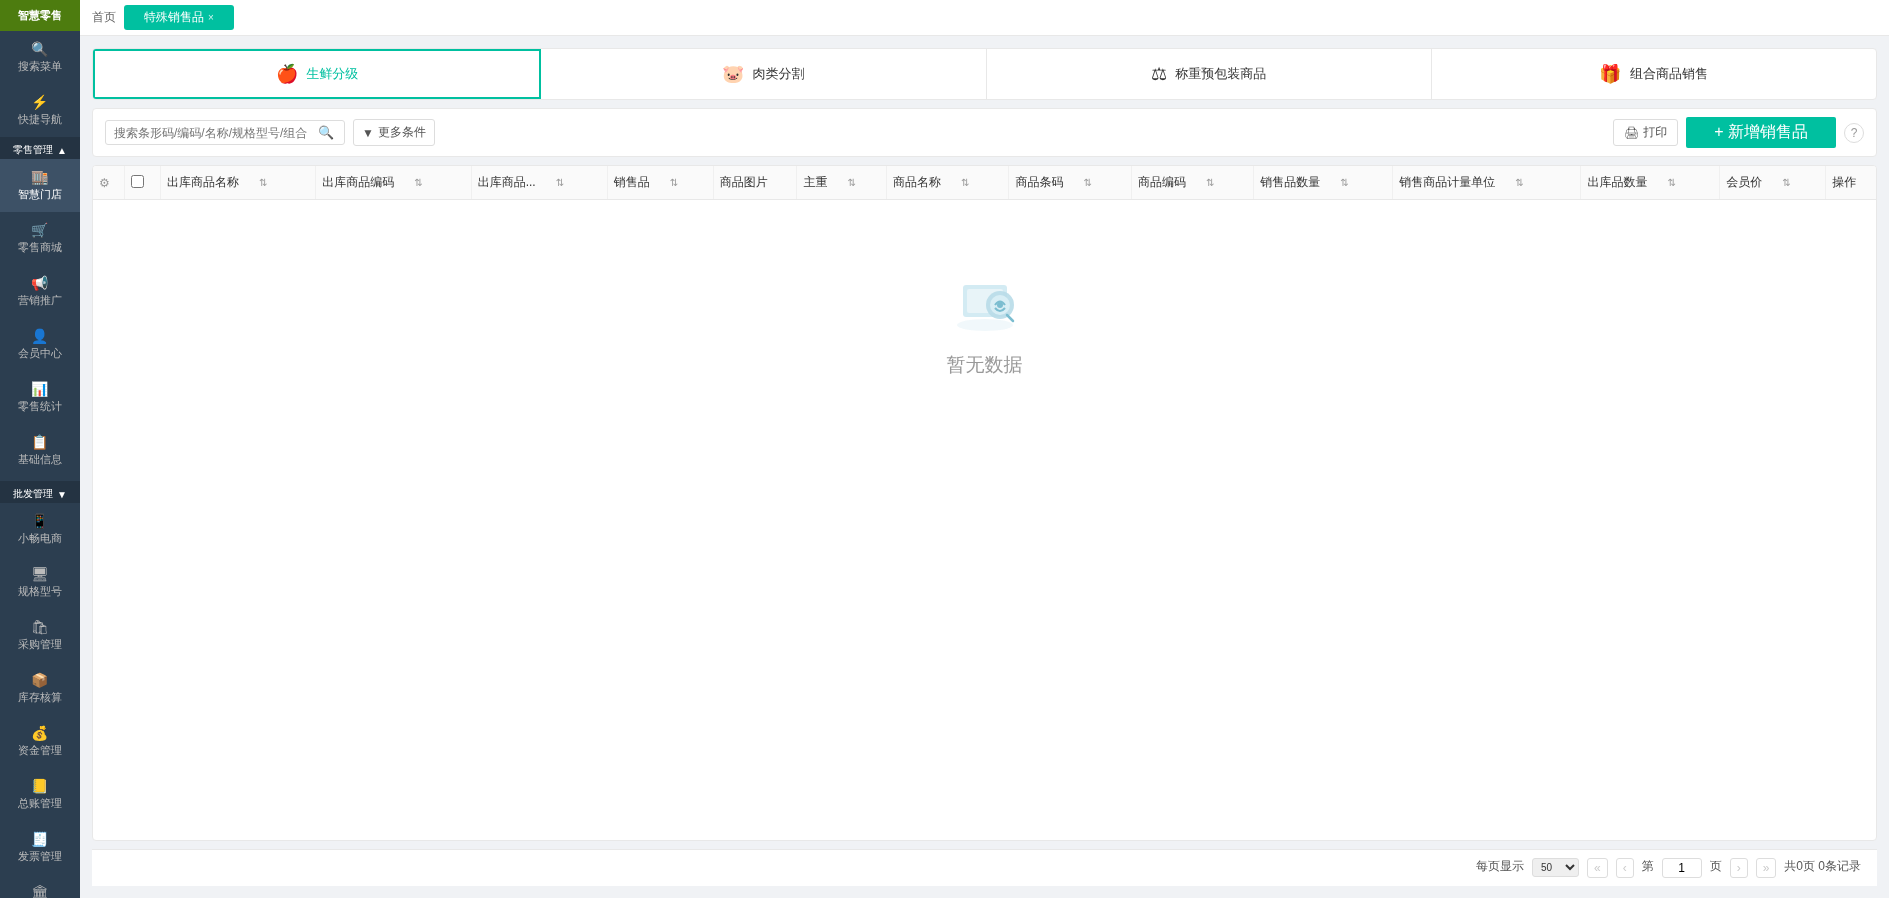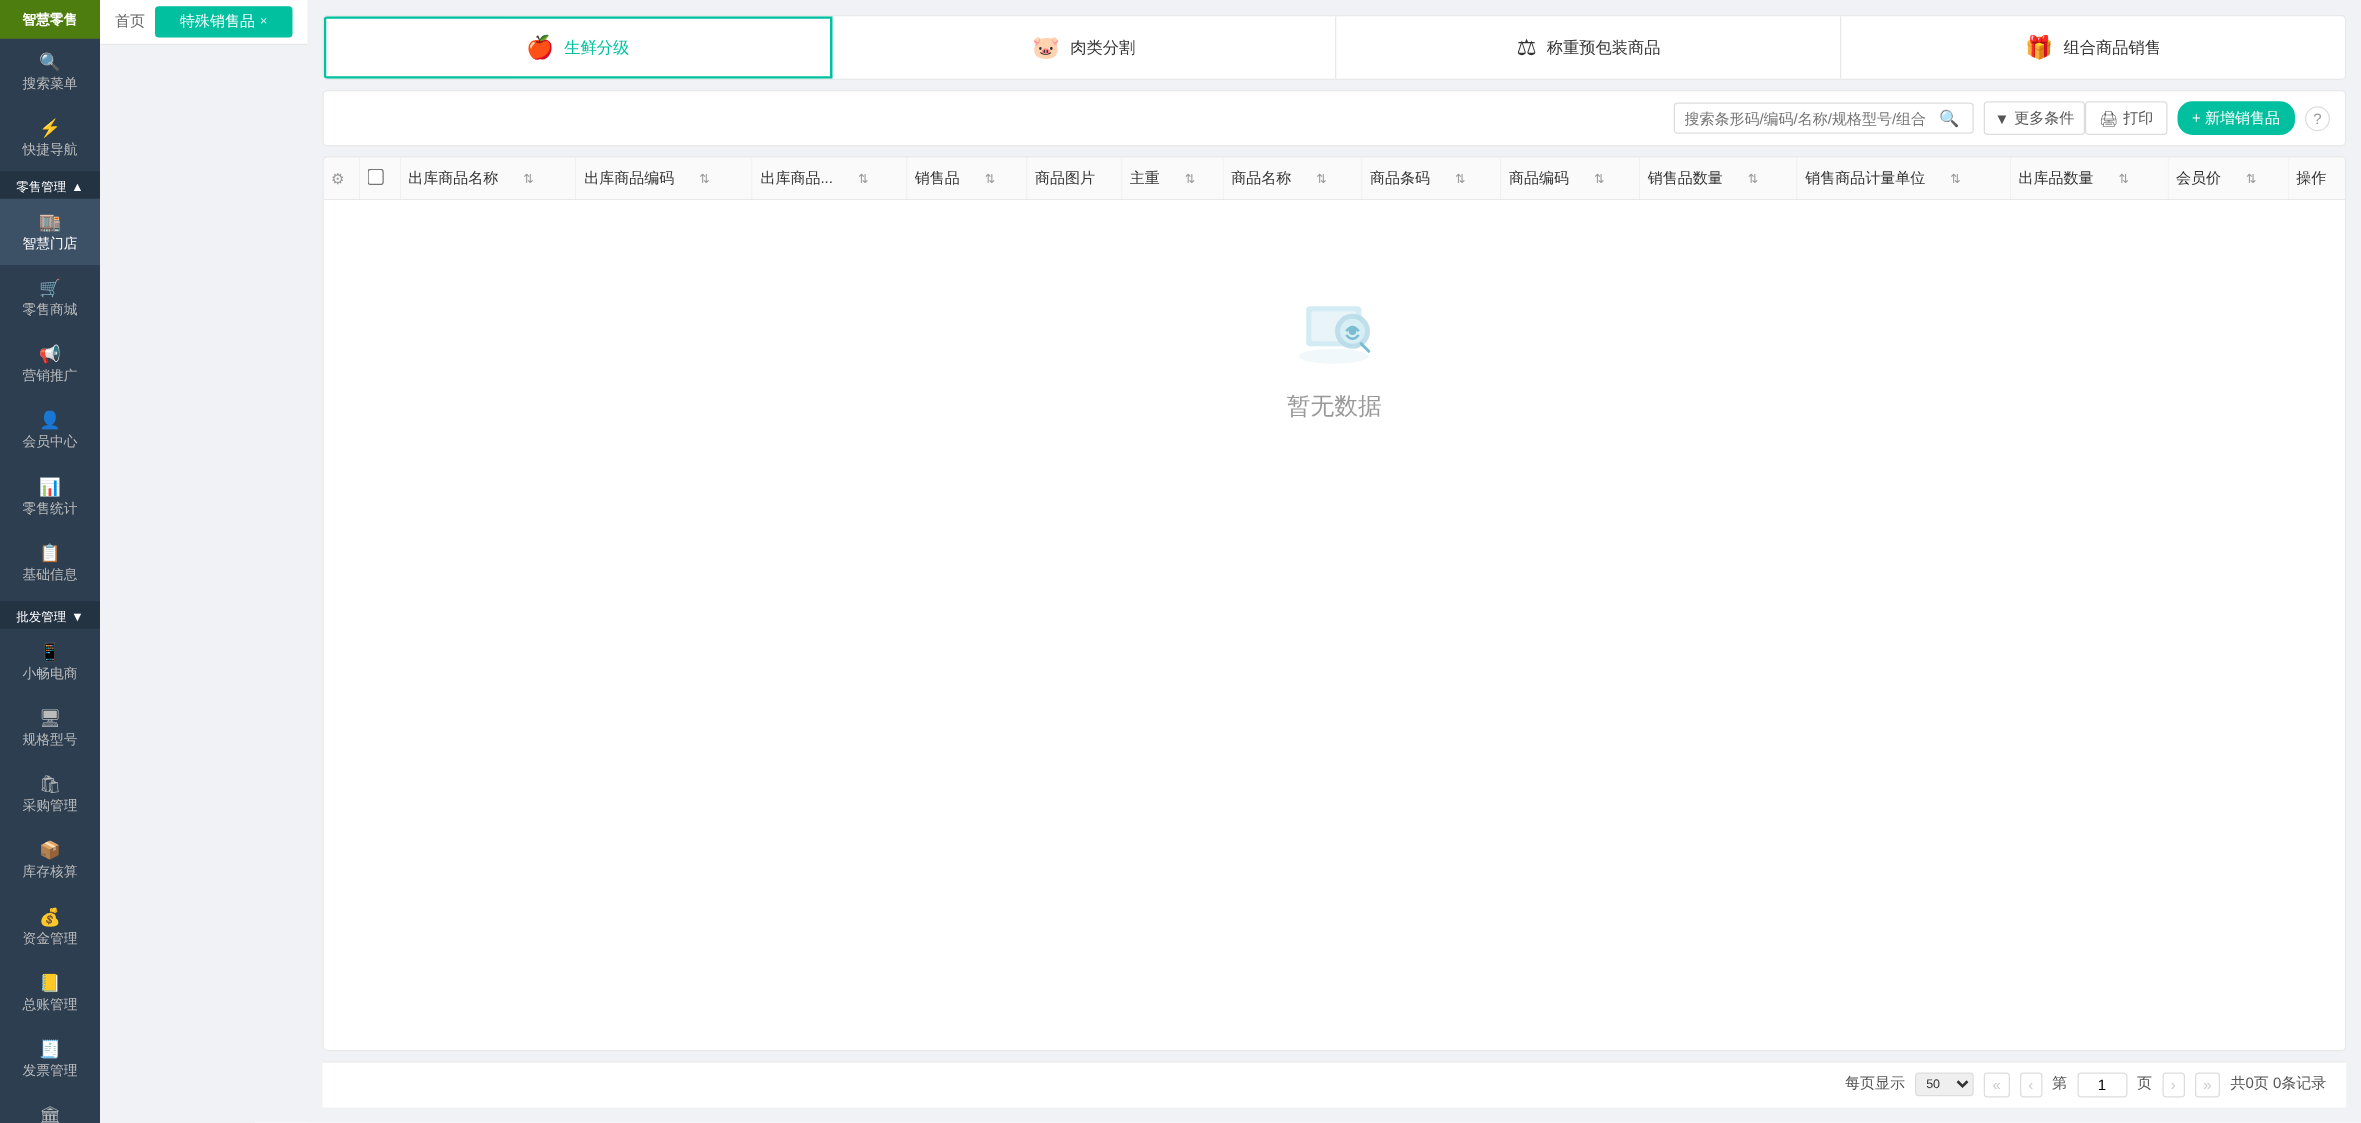--- a/index.html
+++ b/index.html
@@ -54,21 +54,21 @@
       align-items: center;
       justify-content: center;
       gap: 4px;
     }
     .sidebar-divider { height: 1px; background: #3d5166; margin: 2px 0; }
 
     
     .main {
       flex: 1;
       display: flex;
-      flex-direction: row;
+      flex-direction: column;
       overflow: hidden;
     }
 
     
     .topbar {
       background: #fff;
       border-bottom: 1px solid #e8e8e8;
       padding: 0 12px;
       height: 36px;
       display: flex;
@@ -133,21 +133,21 @@
       background: #fff;
       border: 2px solid #00c0a0;
       color: #00c0a0;
     }
     .tab-icon { font-size: 18px; }
 
     
     .toolbar {
       display: flex;
       align-items: center;
-      justify-content: flex-end;
+      justify-content: space-between;
       background: #fff;
       padding: 8px 12px;
       border-radius: 4px;
       border: 1px solid #e8e8e8;
     }
     .toolbar-left {
       display: flex;
       align-items: center;
       gap: 8px;
     }
@@ -198,23 +198,23 @@
       padding: 4px 10px;
       border: 1px solid #ddd;
       border-radius: 3px;
     }
     .add-btn {
       display: flex;
       align-items: center;
       gap: 4px;
       cursor: pointer;
       color: #fff;
-      font-size: 12px;
-      padding: 5px 12px;
-      border-radius: 12px;
+      font-size: 16px;
+      padding: 5px 28px;
+      border-radius: 2px;
       background: #00c0a0;
       border: none;
     }
     .help-btn {
       cursor: pointer;
       color: #999;
       font-size: 14px;
       padding: 4px;
     }
 

